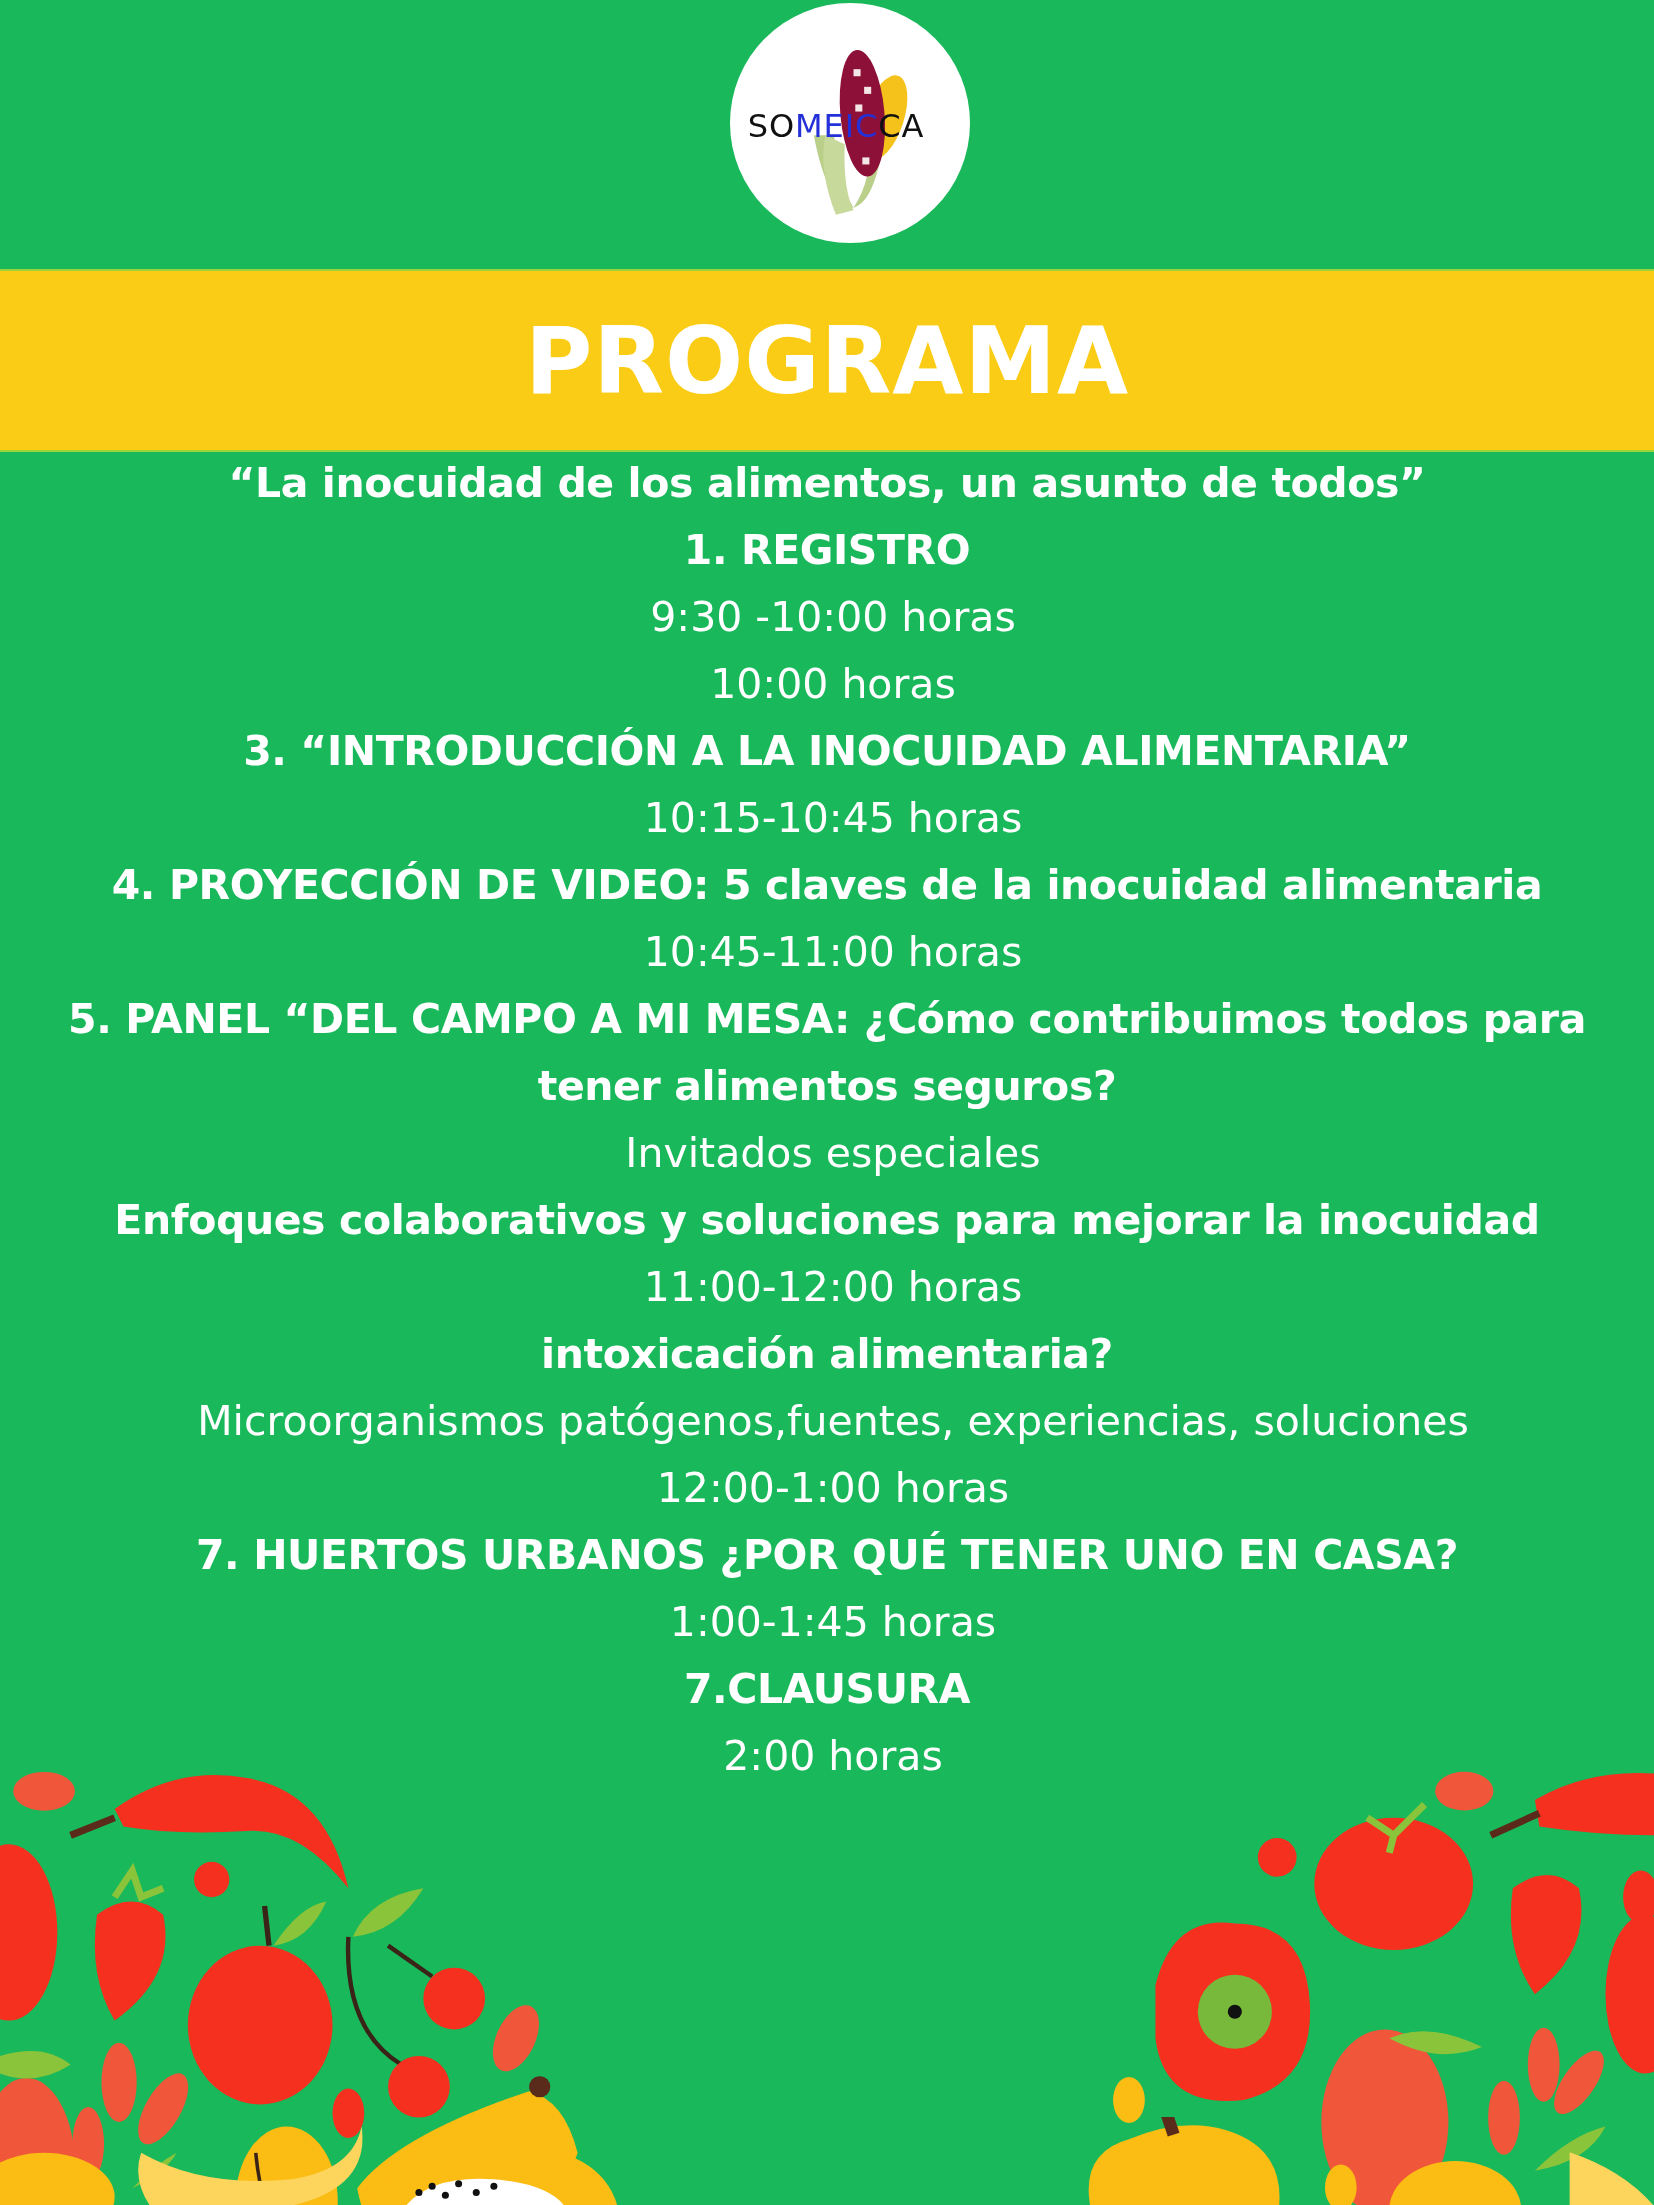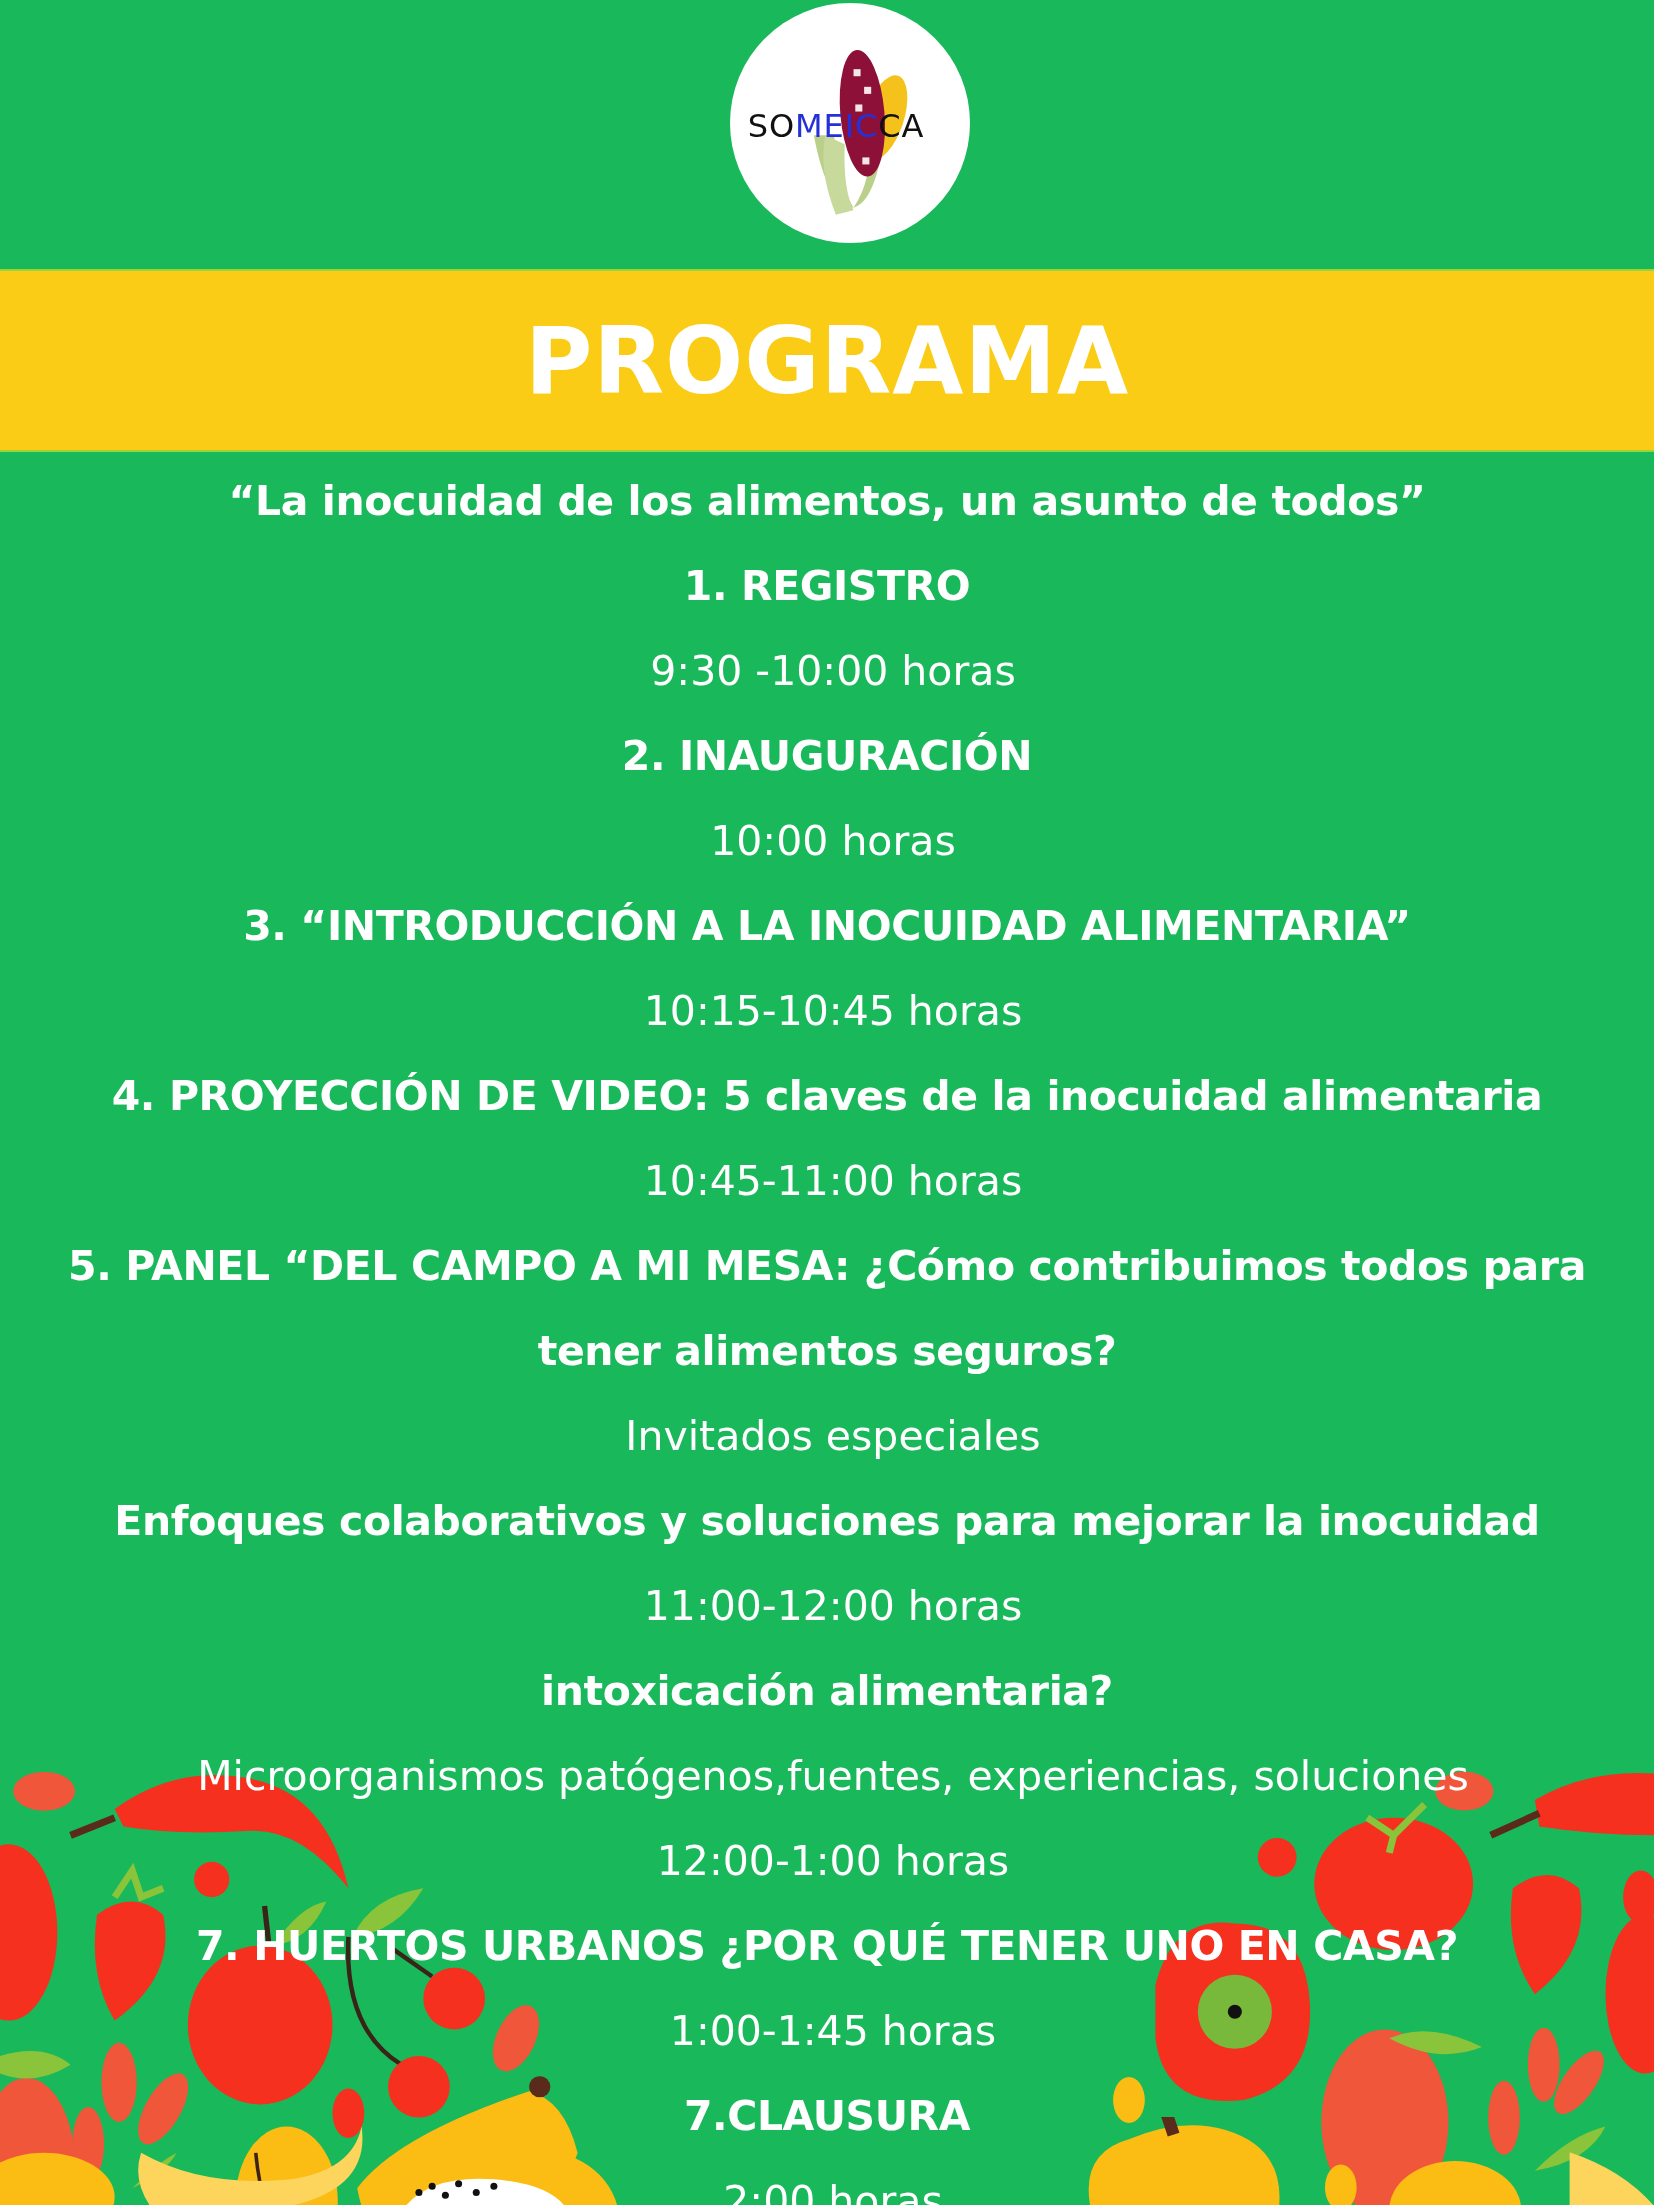--- a/index.html
+++ b/index.html
@@ -24,21 +24,21 @@
     position: absolute; left: 0; top: 269px; width: 1654px; height: 179px;
     background: #fbcc15;
     border-top: 2.6px solid #9ad43a; border-bottom: 2.6px solid #9ad43a;
   }
   .band-title {
     position: absolute; left: 0; width: 1654px; top: 309px; text-align: center;
     font-family: "DejaVu Sans", sans-serif; font-weight: bold; font-size: 92px;
     letter-spacing: 0.9px; color: #ffffff; line-height: 106px;
   }
   .program { position: absolute; left: 0; top: 450px; width: 1654px; text-align: center; z-index: 3; }
-  .line { height: 67px; line-height: 67px; white-space: nowrap; margin-top: 18px; }
+  .line { height: 67px; line-height: 67px; white-space: nowrap; }
   .b { font-weight: bold; font-size: 41px; letter-spacing: -0.4px; }
   .n { font-size: 41px; font-weight: normal; padding-left: 12px; }
   .deco { position: absolute; z-index: 1; }
 </style>
 </head>
 <body>
 
 <div class="logo">
   <svg width="240" height="240" viewBox="0 0 272 272">
     <path d="M95 150 Q110 230 140 232 Q120 200 118 150 Z" fill="#b9cf8a"></path>
@@ -130,21 +130,20 @@
   <ellipse cx="430" cy="105" rx="75" ry="55" fill="#fbbc14"></ellipse>
   <path d="M560 40 Q620 60 655 100 L560 100 Z" fill="#fdd55c"></path>
 </svg>
 
 <div class="program">
   <div class="line b">“La inocuidad de los alimentos, un asunto de todos”</div>
 
   <div class="line b">1. REGISTRO</div>
   <div class="line n">9:30 -10:00 horas</div>
 
-  <div class="line b">2. INAUGURACIÓN</div>
   <div class="line n">10:00 horas</div>
 
   <div class="line b">3. “INTRODUCCIÓN A LA INOCUIDAD ALIMENTARIA”</div>
   <div class="line n">10:15-10:45 horas</div>
 
   <div class="line b">4. PROYECCIÓN DE VIDEO: 5 claves de la inocuidad alimentaria</div>
   <div class="line n">10:45-11:00 horas</div>
 
   <div class="line b">5. PANEL “DEL CAMPO A MI MESA: ¿Cómo contribuimos todos para</div>
   <div class="line b">tener alimentos seguros?</div>

